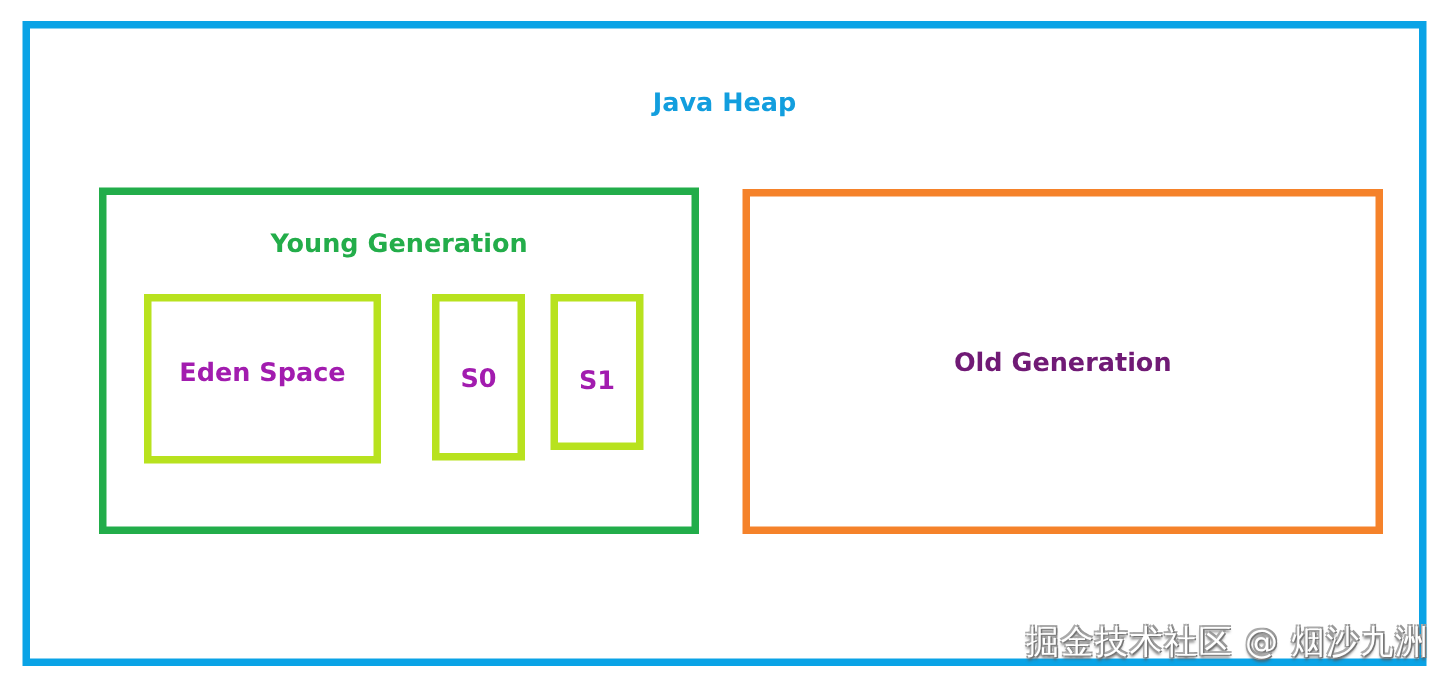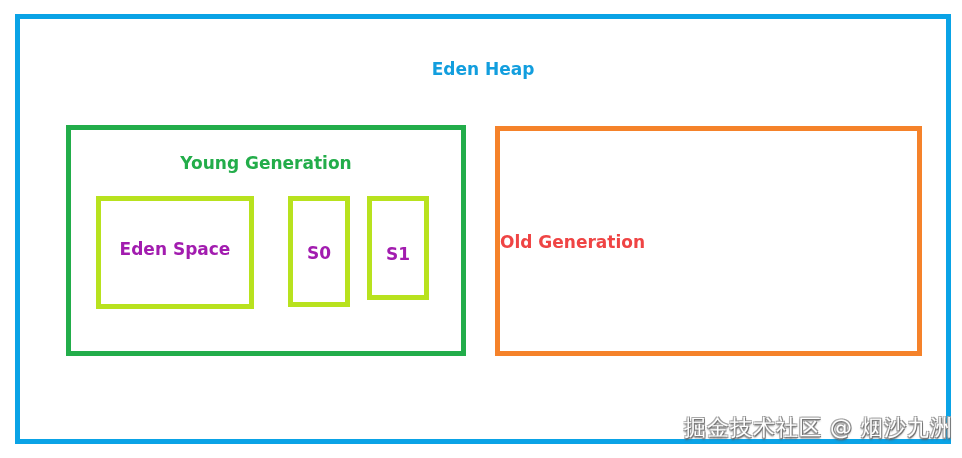--- a/index.html
+++ b/index.html
@@ -10,30 +10,30 @@
     #heap { left: 15px; top: 14px; width: 936px; height: 430px; border: 5px solid #0aa3e6; }
     #heap-title { left: 0; width: 100%; top: 40px; text-align: center; font-size: 17px; color: #129ede; }
     #young { left: 66px; top: 125px; width: 400px; height: 231px; border: 5px solid #22ad4a; }
     #young-title { left: 0; width: 100%; top: 23px; text-align: center; font-size: 17px; color: #23ad4a; }
     .sub { border: 5px solid #b8e21e; }
     .sub-label { left: 0; width: 100%; text-align: center; font-size: 17px; color: #a21caf; }
     #eden { left: 96px; top: 196px; width: 158px; height: 113px; }
     #s0 { left: 288px; top: 196px; width: 62px; height: 111px; }
     #s1 { left: 367px; top: 196px; width: 62px; height: 104px; }
     #old { left: 495px; top: 126px; width: 427px; height: 230px; border: 5px solid #f5822a; }
-    #old-title { left: 0; width: 100%; top: 101px; font-size: 17px; color: #ef4444; }
+    #old-title { left: 0; width: 100%; top: 101px; text-align: center; font-size: 17px; color: #701a75; }
     #watermark { position: absolute; left: 684px; top: 413px; font-size: 22px; color: #ffffff;
                  text-shadow: 1px 1px 0 #777, -1px -1px 0 #aaa, 1px -1px 0 #999, -1px 1px 0 #999, 0 2px 2px #555;
                  white-space: nowrap; letter-spacing: 1px; }
   </style>
 </head>
 <body>
 
 <div class="box" id="heap">
-  <div class="label" id="heap-title">Eden Heap</div>
+  <div class="label" id="heap-title">Java Heap</div>
 </div>
 
 <div class="box" id="young">
   <div class="label" id="young-title">Young Generation</div>
 </div>
 
 <div class="box sub" id="eden">
   <div class="label sub-label" style="top:38px;">Eden Space</div>
 </div>
 

